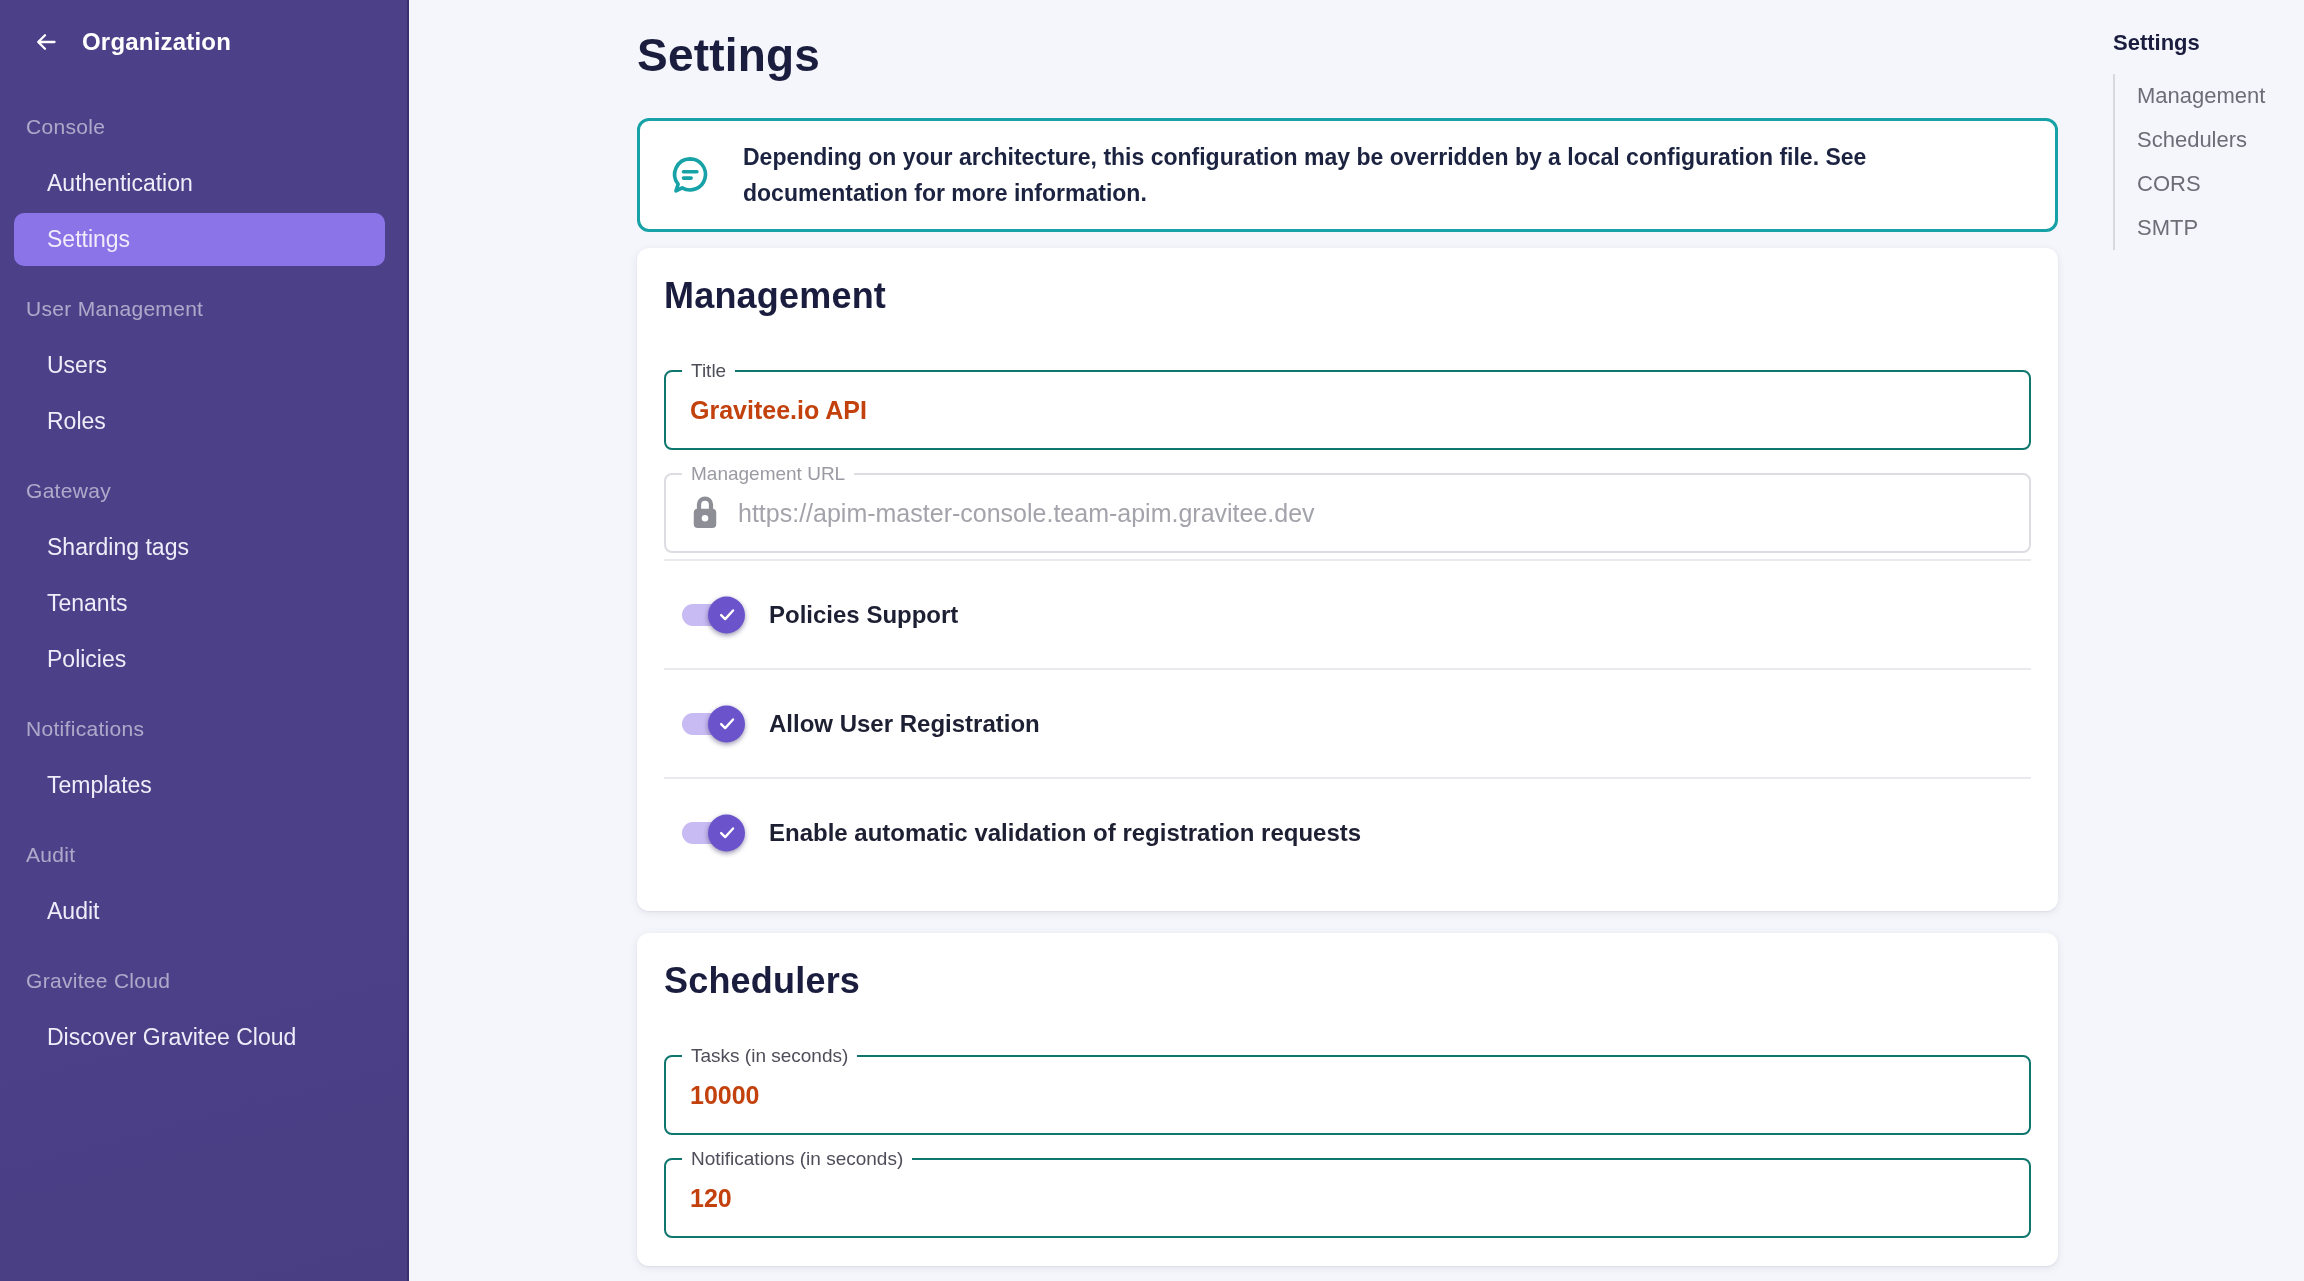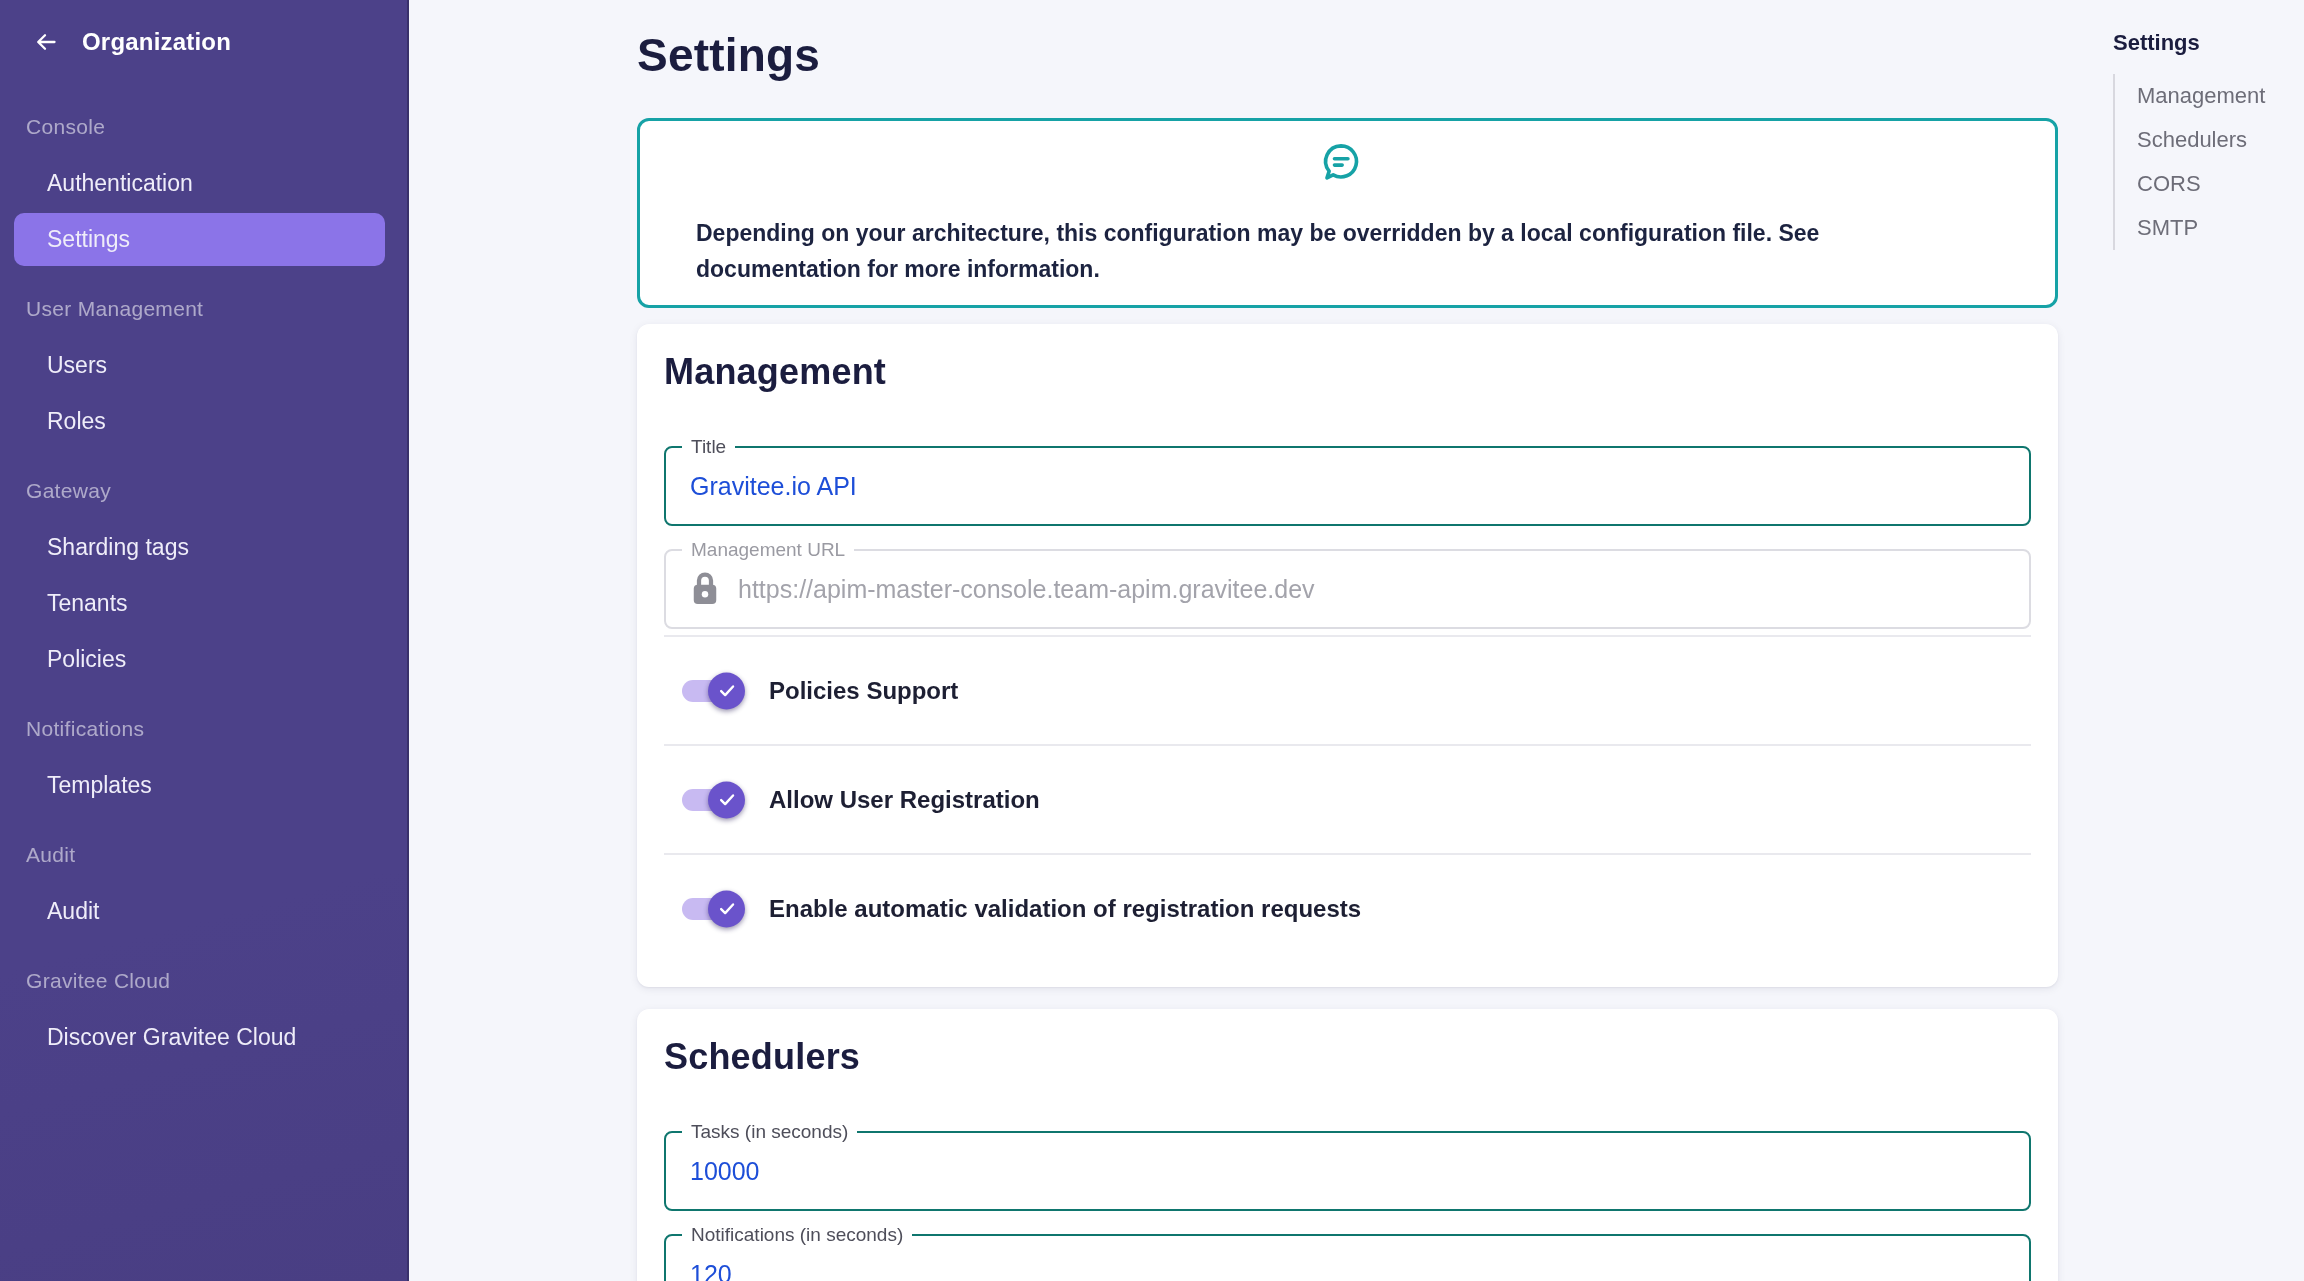--- a/index.html
+++ b/index.html
@@ -46,21 +46,20 @@
   h1.page-title {
     margin-top: 28px; font-size: 46px; font-weight: 800;
     color: var(--heading, #1b1d3f); letter-spacing: 0.2px;
   }
   .banner {
     margin-top: 36px; min-height: 110px; width: 1421px;
     background: #ffffff;
     border: 3px solid var(--banner-teal, #16a2a6); border-radius: 12px;
     display: flex; align-items: center; gap: 30px;
     padding: 18px 40px 18px 27px;
-    flex-direction: column;
   }
   .banner-icon { flex: 0 0 auto; }
   .banner-text {
     font-size: 23px; font-weight: 600; color: #1c2340;
     line-height: 36px; max-width: 1290px;
   }
 
   .card {
     width: 1421px; background: #ffffff; border-radius: 12px;
     box-shadow: 0 2px 8px rgba(25, 25, 70, 0.08), 0 1px 2px rgba(25,25,70,0.06);
@@ -79,21 +78,21 @@
     border: 2px solid #0f766e; border-radius: 8px; background: #fff;
   }
   .mat-field .flabel {
     position: absolute; top: -13px; left: 16px;
     background: #ffffff; padding: 0 9px;
     font-size: 19px; color: #4e4e5a; line-height: 24px; white-space: nowrap;
   }
   .mat-field input {
     width: 100%; height: 100%; border: none; outline: none; background: transparent;
     padding: 0 24px; font-family: inherit;
-    font-size: 25px; font-weight: 400; color: #1d4ed8;
+    font-size: 25px; font-weight: 700; color: #c2410c;
   }
   .mat-field.mt-first { margin-top: 52px; }
   .mat-field.mt-next  { margin-top: 23px; }
   .mat-field.disabled { border-color: #dcdce2; }
   .mat-field.disabled .flabel { color: #9a9aa2; }
   .mat-field.disabled .dfield-inner {
     display: flex; align-items: center; gap: 18px; height: 100%; padding-left: 24px;
   }
   .mat-field.disabled input {
     flex: 1; padding: 0; color: #a3a3ab; font-weight: 400;

